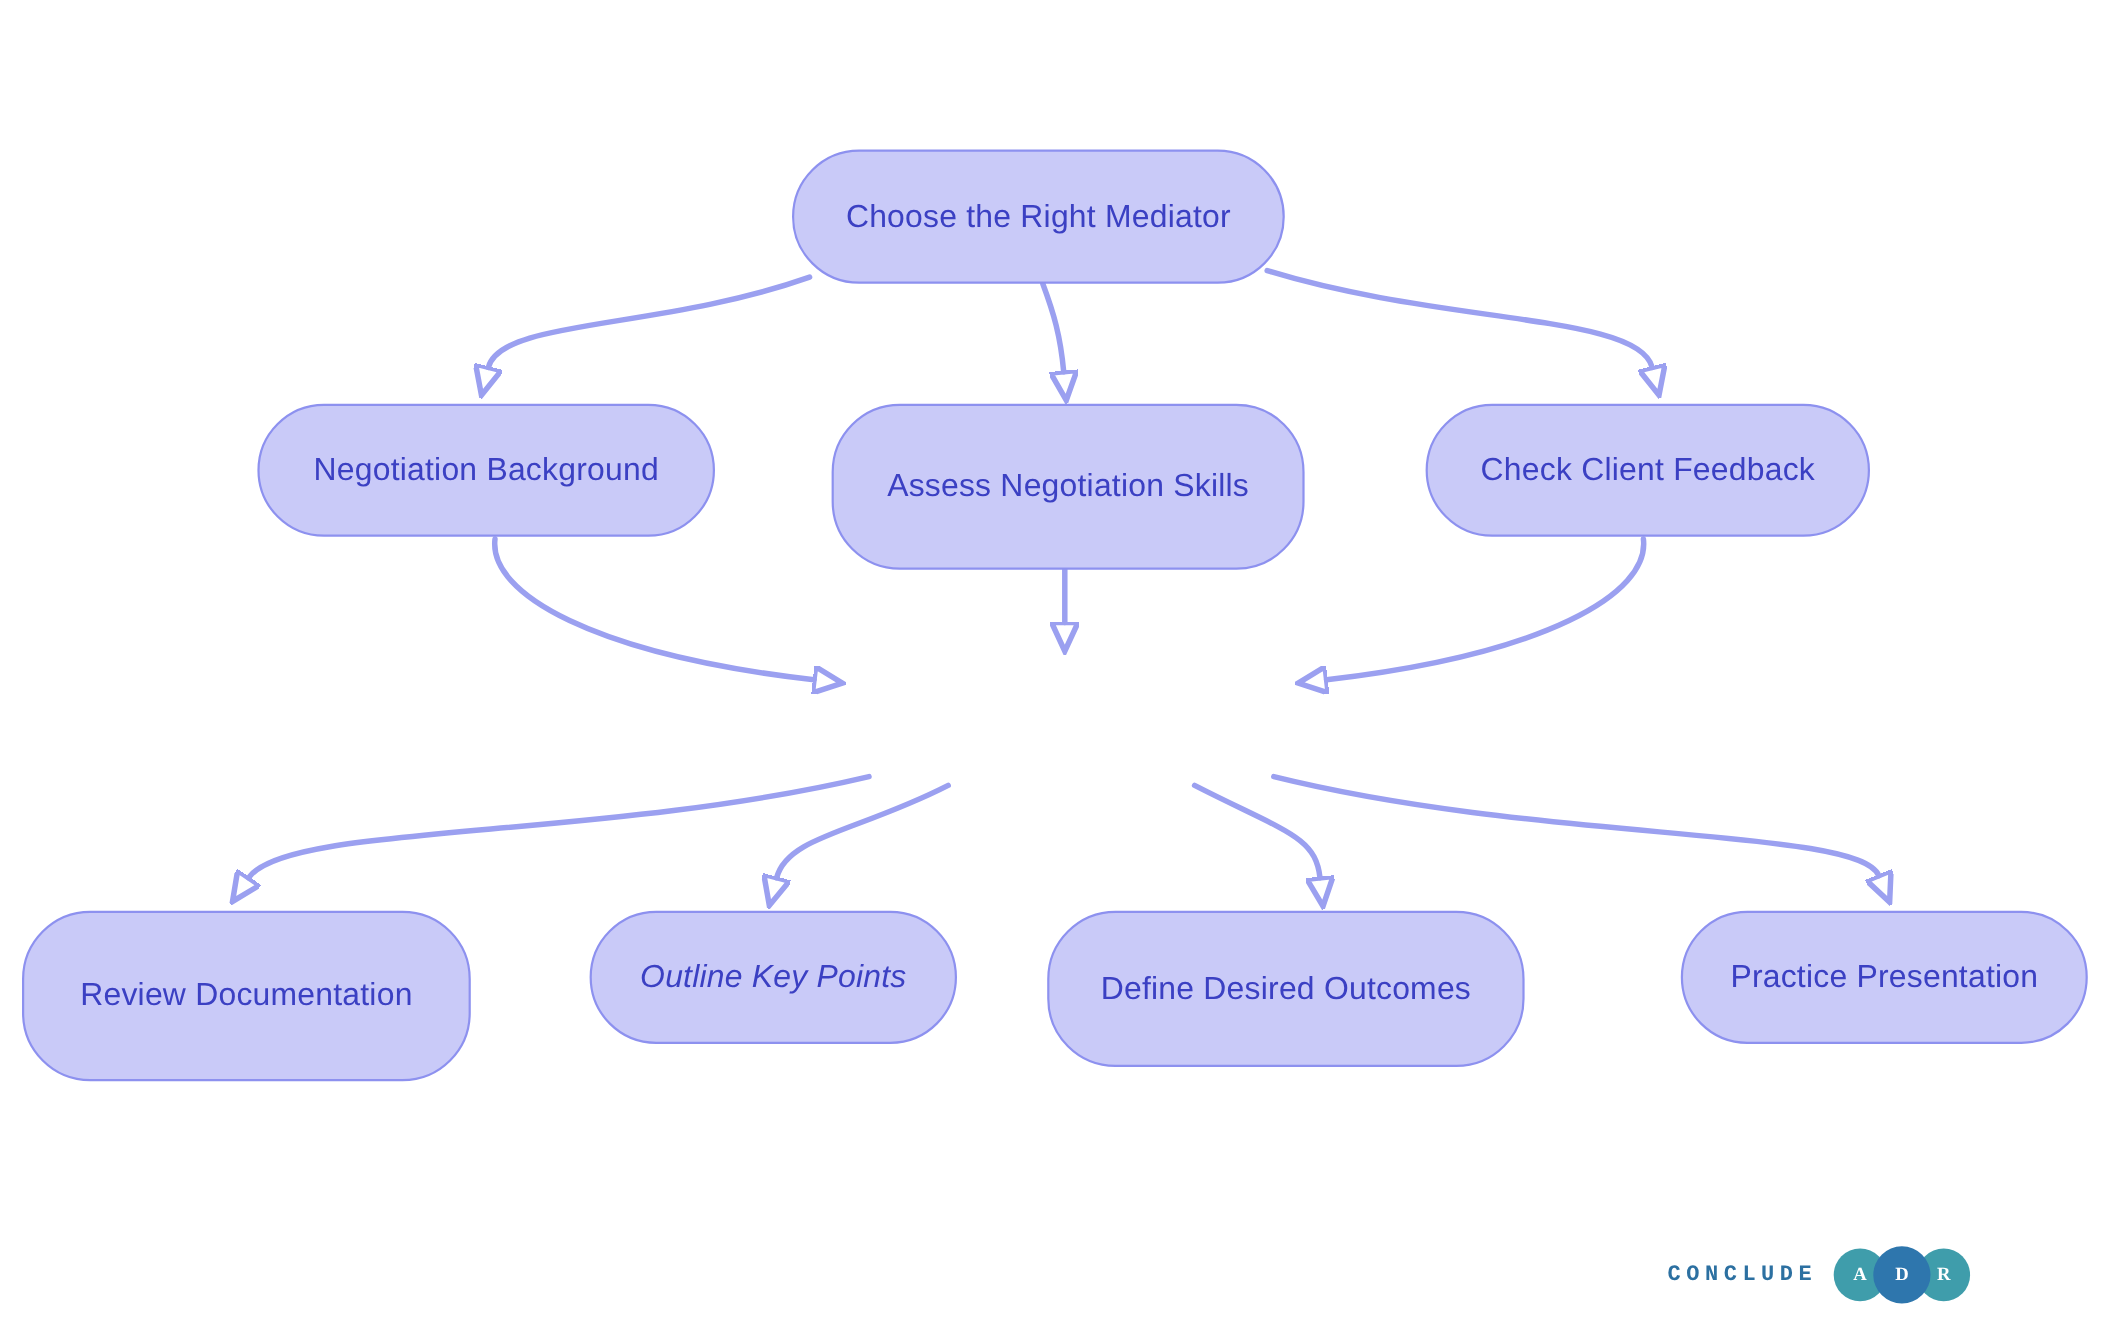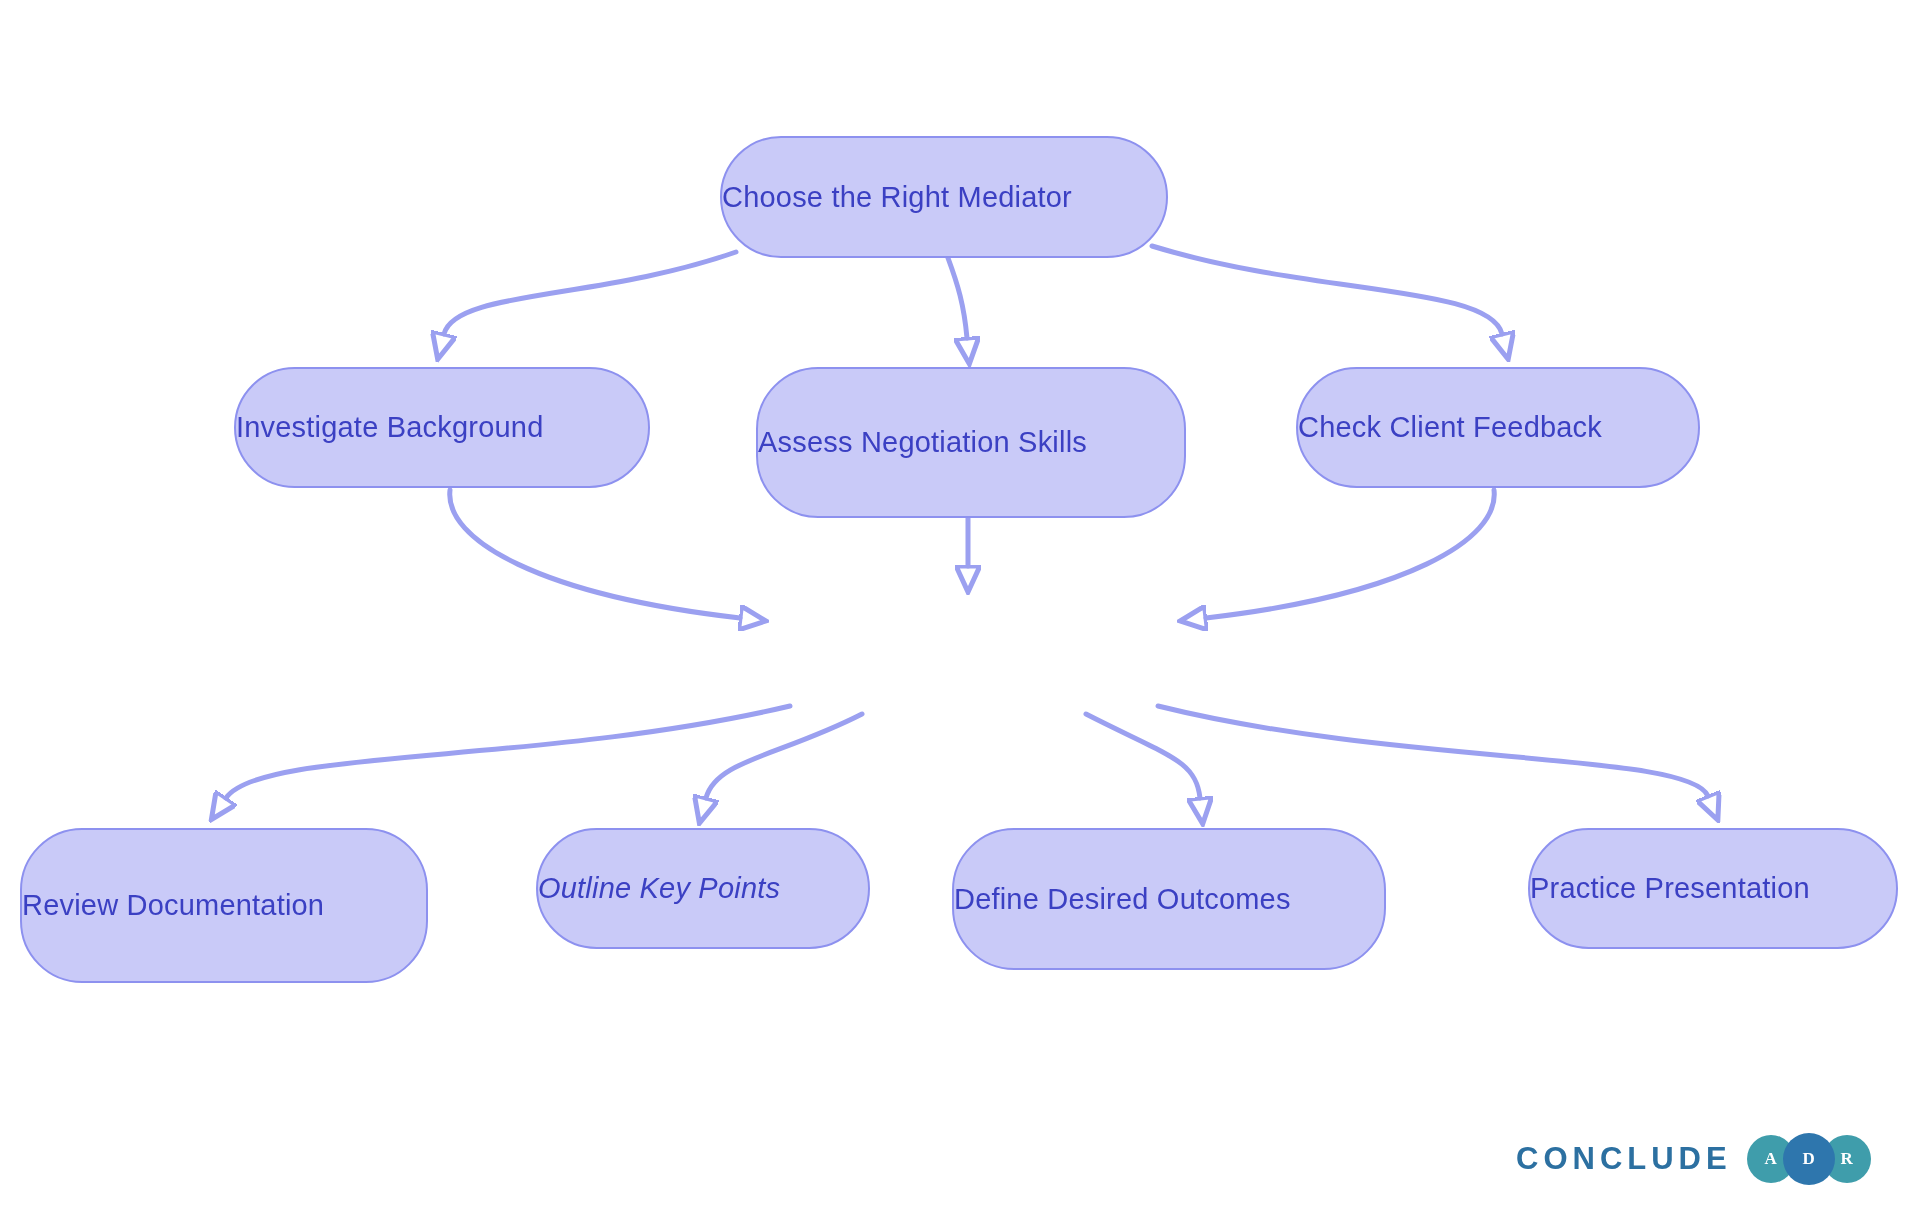--- a/index.html
+++ b/index.html
@@ -29,38 +29,39 @@
     stroke-linecap: round;
   }
   .node {
     position: absolute;
     box-sizing: border-box;
     background: #c9caf8;
     border: 2px solid #8d91ef;
     border-radius: 62px;
     display: flex;
     align-items: center;
+    justify-content: center;
     color: #3b40c3;
     font-size: 29px;
     letter-spacing: 0.2px;
     white-space: nowrap;
   }
   .brand {
     position: absolute;
     left: 1516px;
     top: 1132px;
     height: 54px;
     display: flex;
     align-items: center;
     gap: 15px;
   }
   .wordmark {
-    font-family: Liberation Sans, sans-serif;
+    font-family: Liberation Mono, monospace;
     font-weight: bold;
-    font-size: 31px;
+    font-size: 20px;
     letter-spacing: 5px;
     color: #2c70a1;
   }
   .badges {
     display: flex;
     align-items: center;
   }
   .badge {
     border-radius: 50%;
     display: flex;
@@ -97,21 +98,21 @@
     <path d="M 862 714 C 780 756, 716 760, 706 798" marker-end="url(#arrow)"></path>
     <path d="M 1086 714 C 1168 756, 1196 760, 1200 798" marker-end="url(#arrow)"></path>
     <path d="M 1158 706 C 1400 766, 1690 752, 1708 796" marker-end="url(#arrow)"></path>
   </svg>
 
   <div class="node" style="left:720px; top:136px; width:448px; height:122px;">
     <span>Choose the Right Mediator</span>
   </div>
 
   <div class="node" style="left:234px; top:367px; width:416px; height:121px;">
-    <span>Investigate Background</span>
+    <span>Negotiation Background</span>
   </div>
 
   <div class="node" style="left:756px; top:367px; width:430px; height:151px;">
     <span>Assess Negotiation Skills</span>
   </div>
 
   <div class="node" style="left:1296px; top:367px; width:404px; height:121px;">
     <span>Check Client Feedback</span>
   </div>
 

